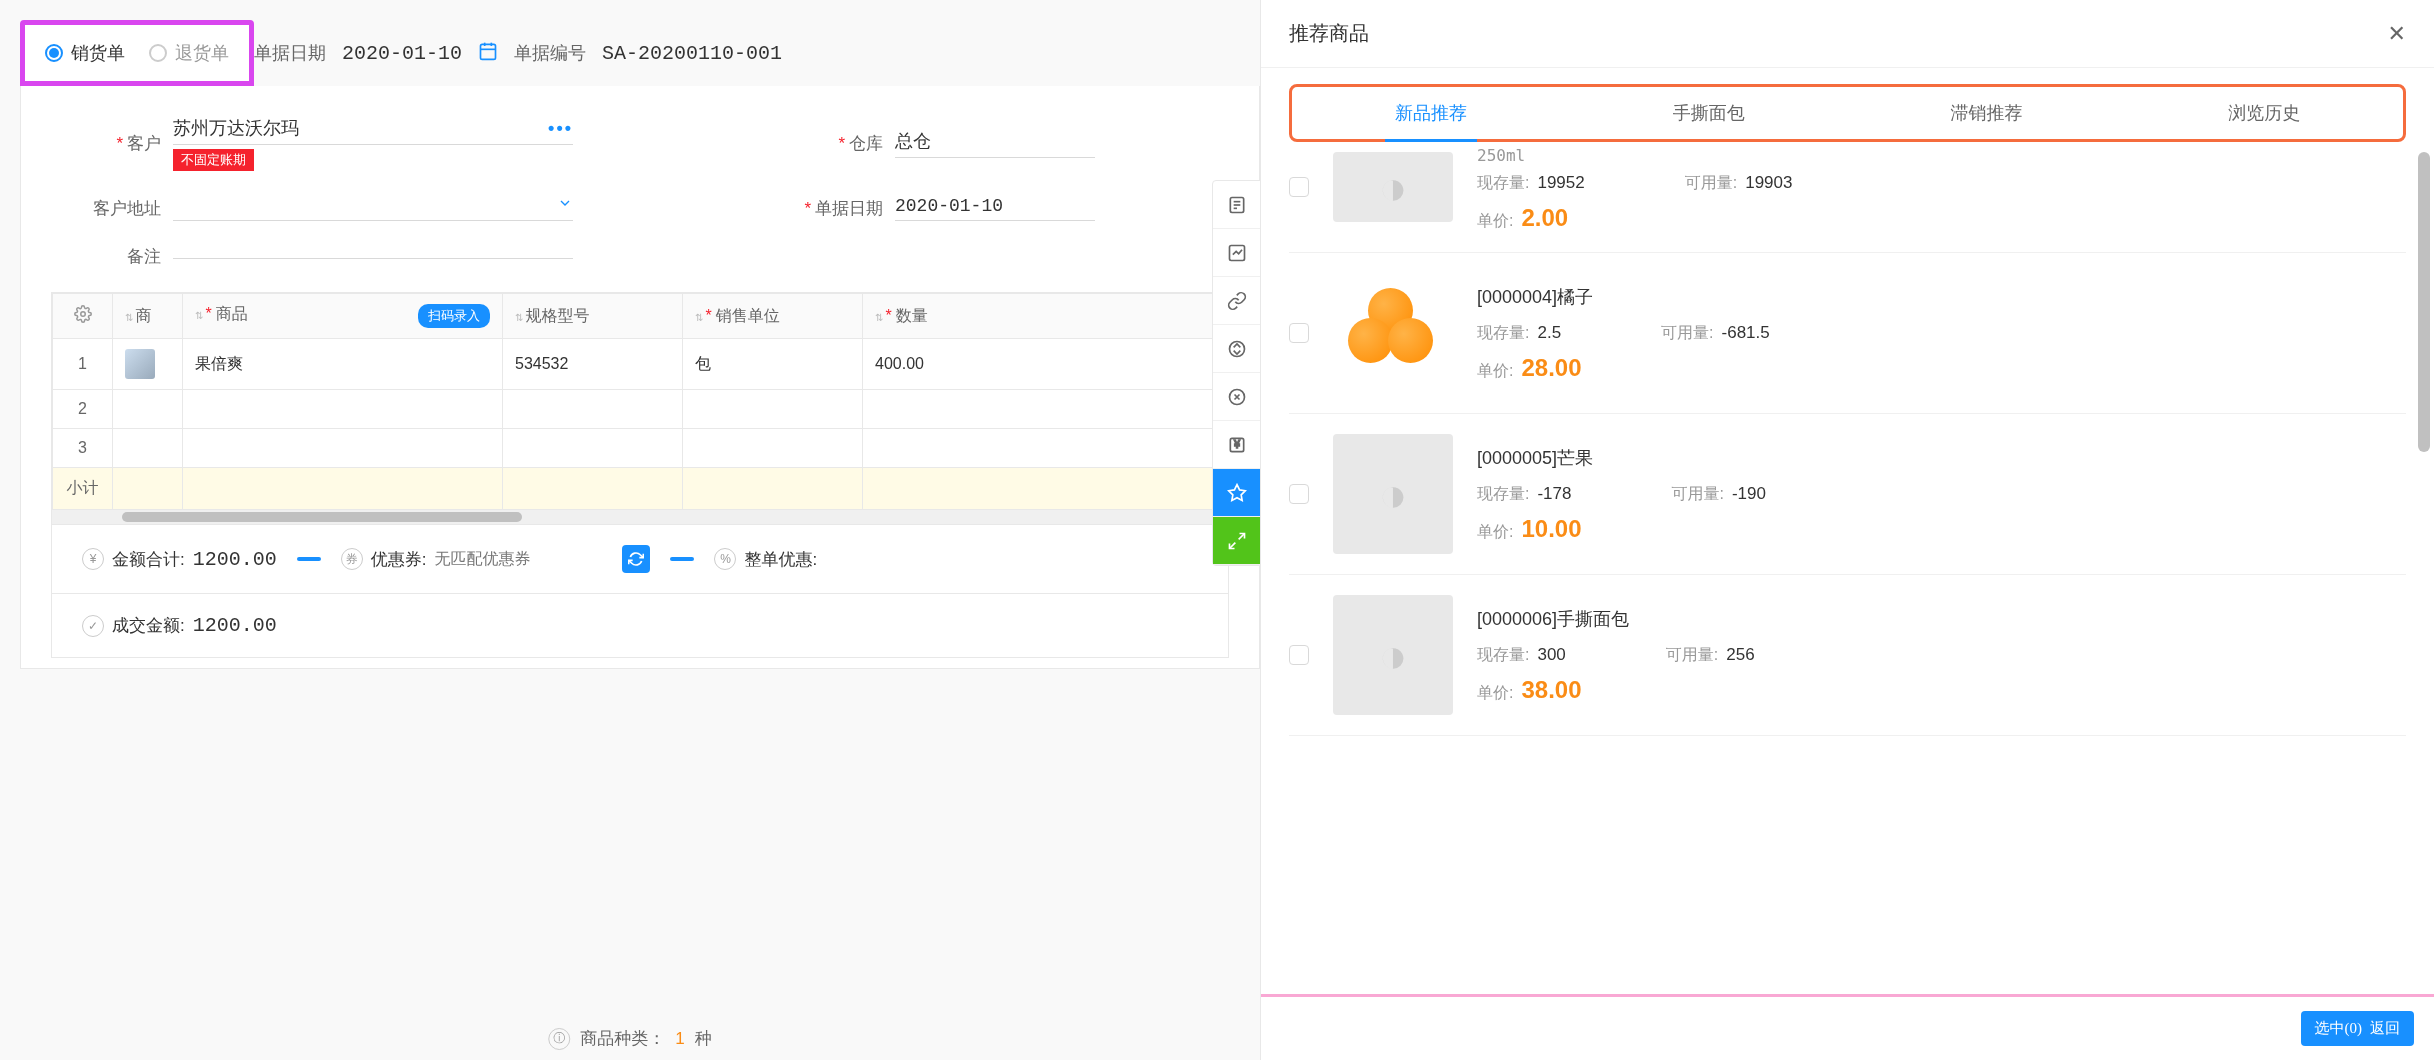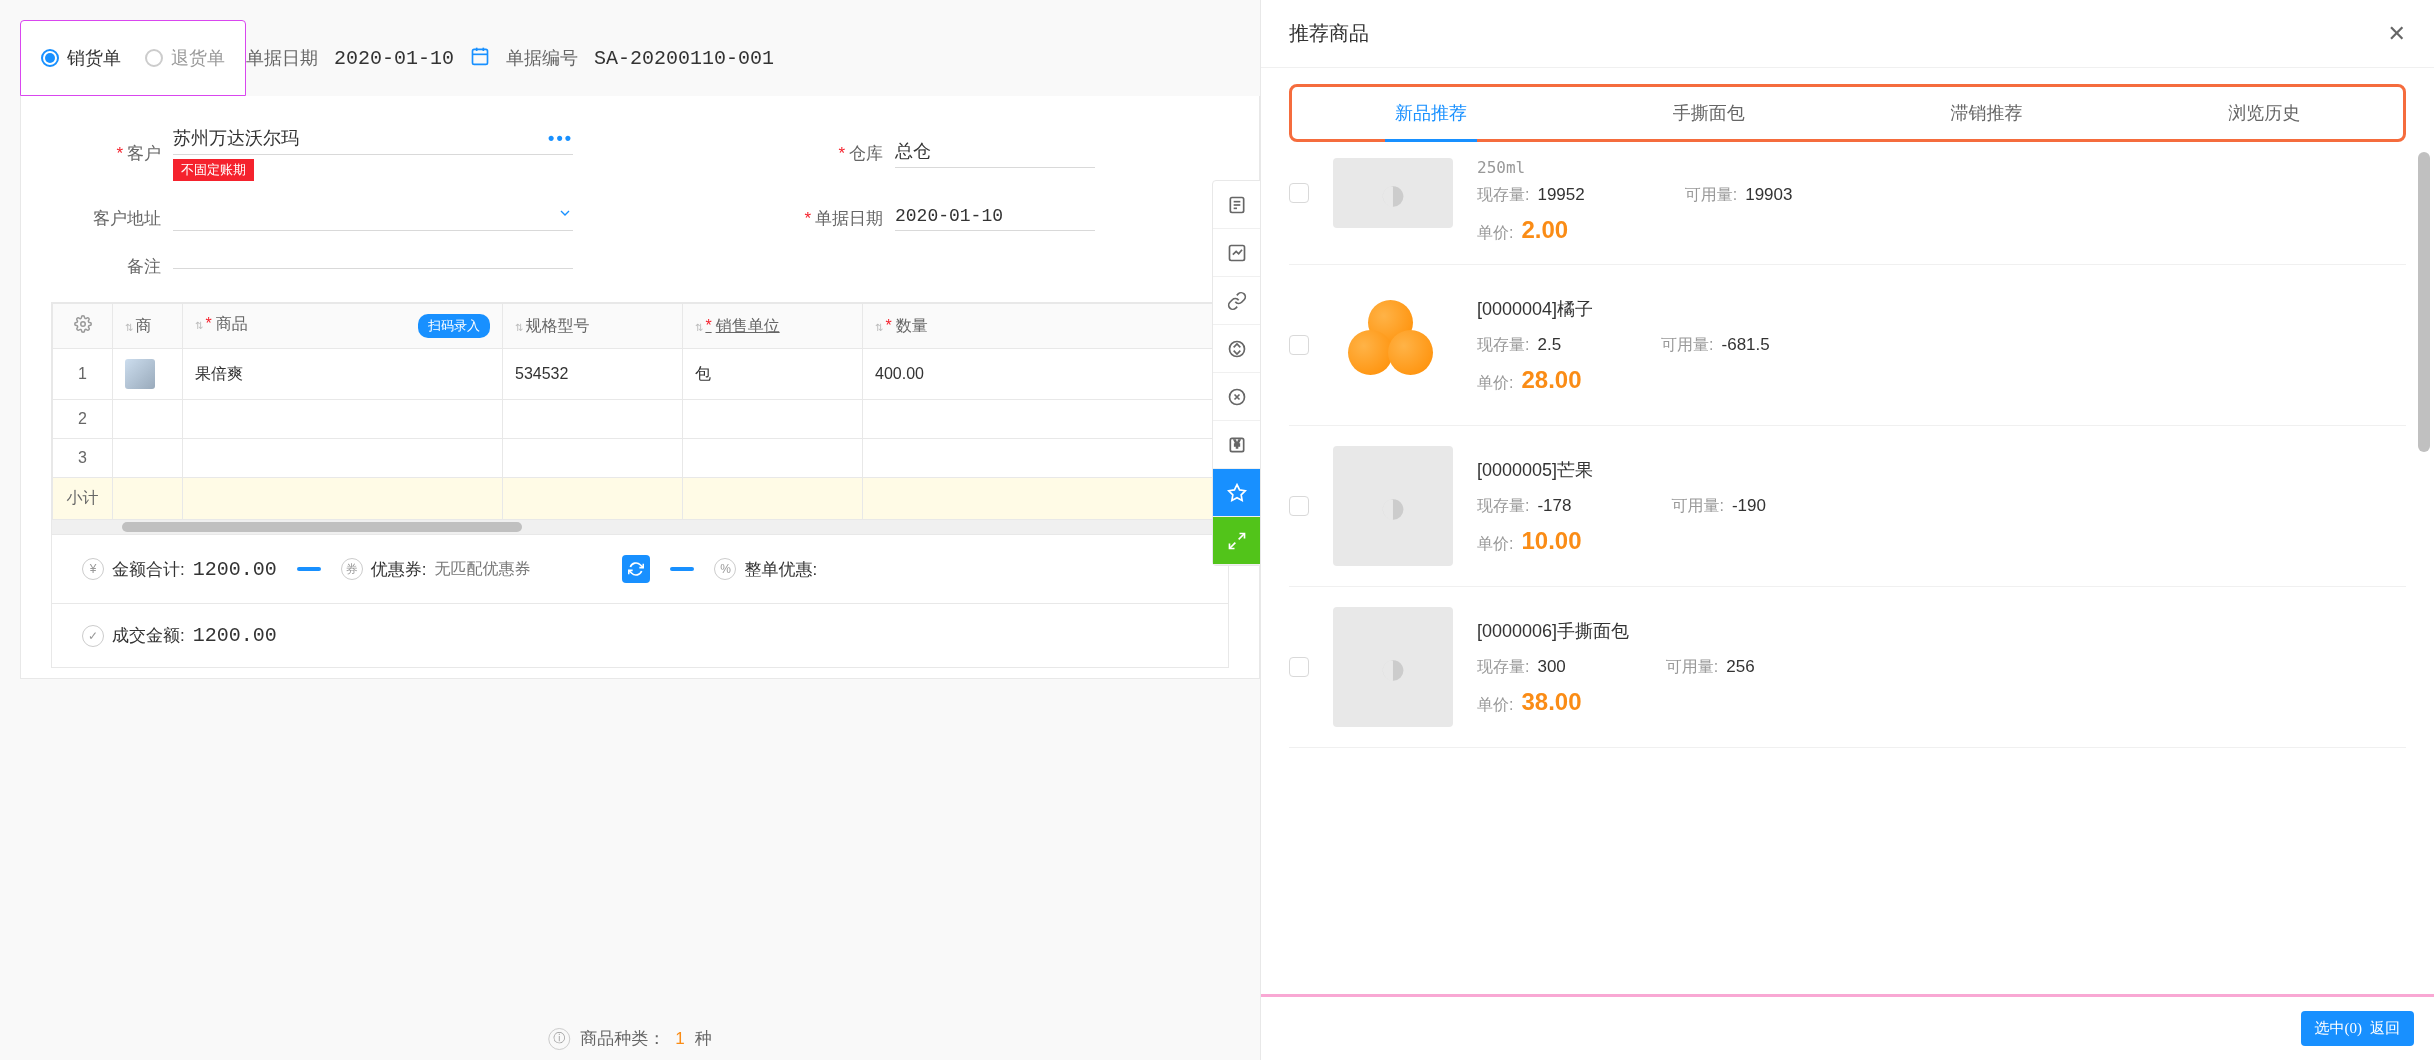--- a/index.html
+++ b/index.html
@@ -2,21 +2,21 @@
 <html><head>
 <meta charset="utf-8">
 <style>
 * { box-sizing: border-box; margin: 0; padding: 0; }
 body { font-family: "Helvetica Neue", Arial, "PingFang SC", "Microsoft YaHei", sans-serif; font-size: 14px; color: #333; background: #fff; }
 .app { display: flex; width: 2434px; height: 1060px; position: relative; }
 .left-panel { width: 1260px; background: #f9f9f9; padding: 20px 0 0 20px; position: relative; }
 .right-panel { flex: 1; background: #fff; border-left: 1px solid #e8e8e8; display: flex; flex-direction: column; position: relative; }
 
 
-.doc-tabs { background: #fff; border: 1px solid #d946ef; border-radius: 4px 4px 0 0; display: inline-flex; align-items: center; padding: 25px 20px; gap: 24px; justify-content: center; }
+.doc-tabs { background: #fff; border: 5px solid #d946ef; border-radius: 4px 4px 0 0; display: inline-flex; align-items: center; padding: 16px 20px; gap: 24px; justify-content: center; }
 .radio-item { display: flex; align-items: center; gap: 8px; cursor: pointer; font-size: 18px; }
 .radio-circle { width: 18px; height: 18px; border: 2px solid #ccc; border-radius: 50%; display: flex; align-items: center; justify-content: center; }
 .radio-circle.checked { border-color: #1890ff; }
 .radio-inner { width: 10px; height: 10px; background: #1890ff; border-radius: 50%; }
 .doc-meta { display: inline-flex; align-items: center; gap: 16px; font-size: 18px; }
 .meta-label { color: #666; }
 .meta-value { color: #333; font-family: "Courier New", monospace; font-size: 20px; }
 .cal-icon { color: #1890ff; font-size: 20px; }
 
 
@@ -88,21 +88,21 @@
 .stat-value { font-size: 17px; margin-left: 8px; }
 .price-row .stat-label { color: #999; }
 .price-value { color: #fa8c16; font-size: 24px; font-weight: 700; margin-left: 8px; }
 
 .vscroll { position: absolute; right: 4px; top: 10px; width: 12px; height: 300px; background: #c0c0c0; border-radius: 6px; }
 
 .right-footer { padding: 14px 20px; display: flex; justify-content: flex-end; border-top: 3px solid #f9a8d4; font-family: Liberation Serif, serif; }
 .action-btn { background: #1890ff; color: #fff; padding: 8px 14px; border-radius: 4px; font-size: 15px; cursor: pointer; }
 .ml8 { margin-left: 8px; }
 
-.truncated-top { padding: 16px 0 8px 180px; color: #999; font-size: 16px; font-family: monospace; }
+.truncated-top { padding: 4px 0 8px 180px; color: #999; font-size: 16px; font-family: monospace; }
 </style>
 </head>
 <body>
 
 <div class="app">
 
   <div class="left-panel">
     <div style="display:flex;align-items:center;">
       <div class="doc-tabs">
         <div class="radio-item">
@@ -187,21 +187,21 @@
             <tr>
               <th class="gear-cell">
                 <svg width="18" height="18" viewBox="0 0 24 24" fill="none" stroke="#999" stroke-width="2">
                     <circle cx="12" cy="12" r="3"></circle>
                     <path d="M19.4 15a1.65 1.65 0 0 0 .33 1.82l.06.06a2 2 0 1 1-2.83 2.83l-.06-.06a1.65 1.65 0 0 0-1.82-.33 1.65 1.65 0 0 0-1 1.51V21a2 2 0 0 1-4 0v-.09a1.65 1.65 0 0 0-1-1.51 1.65 1.65 0 0 0-1.82.33l-.06.06a2 2 0 1 1-2.83-2.83l.06-.06a1.65 1.65 0 0 0 .33-1.82 1.65 1.65 0 0 0-1.51-1H3a2 2 0 0 1 0-4h.09a1.65 1.65 0 0 0 1.51-1 1.65 1.65 0 0 0-.33-1.82l-.06-.06a2 2 0 1 1 2.83-2.83l.06.06a1.65 1.65 0 0 0 1.82.33h0a1.65 1.65 0 0 0 1-1.51V3a2 2 0 0 1 4 0v.09a1.65 1.65 0 0 0 1 1.51 1.65 1.65 0 0 0 1.82-.33l.06-.06a2 2 0 1 1 2.83 2.83l-.06.06a1.65 1.65 0 0 0-.33 1.82v0a1.65 1.65 0 0 0 1.51 1H21a2 2 0 0 1 0 4h-.09a1.65 1.65 0 0 0-1.51 1z"></path>
                   </svg>
               </th>
               <th style="width:70px;"><span class="sort">⇅</span><span>商</span></th>
               <th style="width:320px;"><span class="sort">⇅</span><span class="req">*</span><span>商品</span><span class="scan-btn">扫码录入</span></th>
               <th style="width:180px;"><span class="sort">⇅</span><span>规格型号</span></th>
-              <th style="width:180px;text-decoration:underline;"><span class="sort">⇅</span><span class="req">*</span><span>销售单位</span></th>
+              <th style="width:180px;"><span class="sort">⇅</span><span class="req">*</span><span>销售单位</span></th>
               <th><span class="sort">⇅</span><span class="req">*</span><span>数量</span></th>
             </tr>
           </thead>
           <tbody id="table-body">
               <tr>
     <td class="row-num">1</td>
     <td>
                   <div style="width:30px;height:30px;background:linear-gradient(135deg,#cde,#9ab);border-radius:3px;"></div>
                 </td>
     <td>果倍爽</td>

